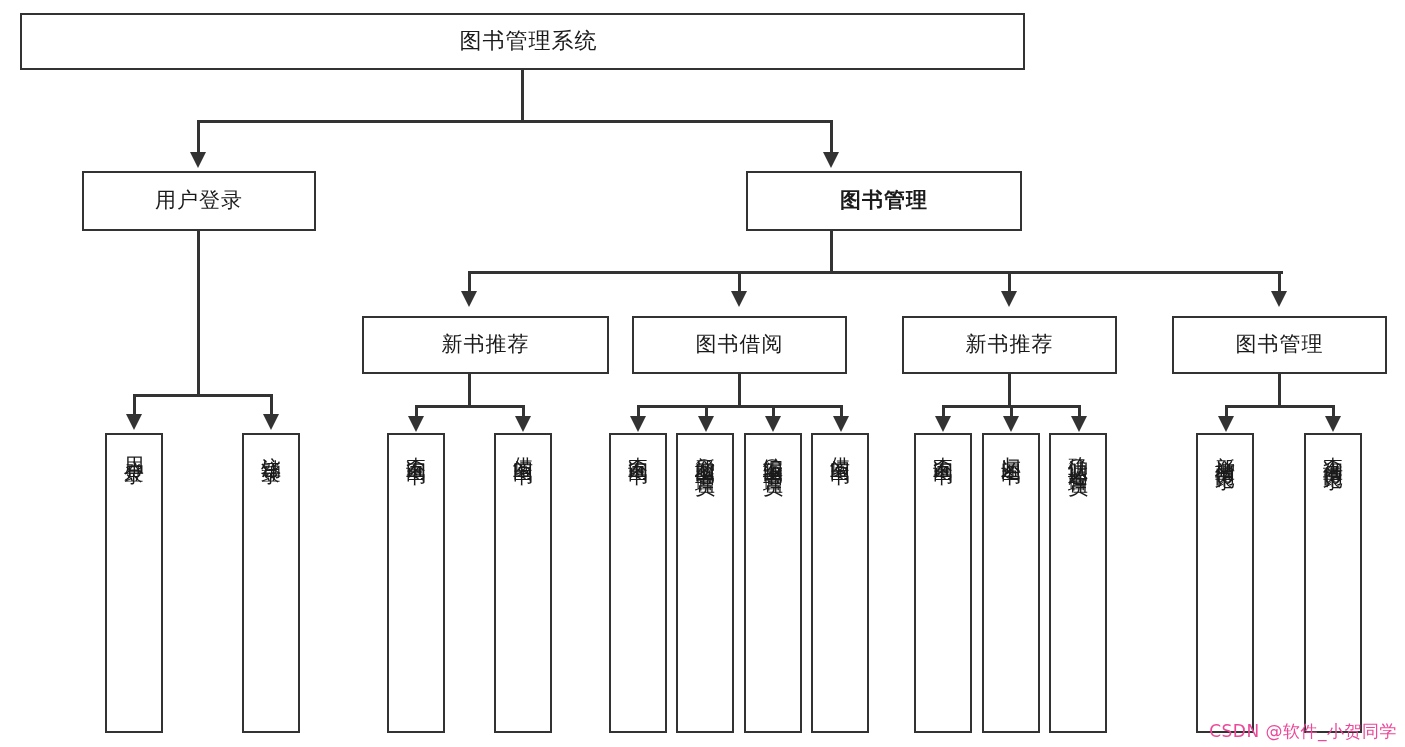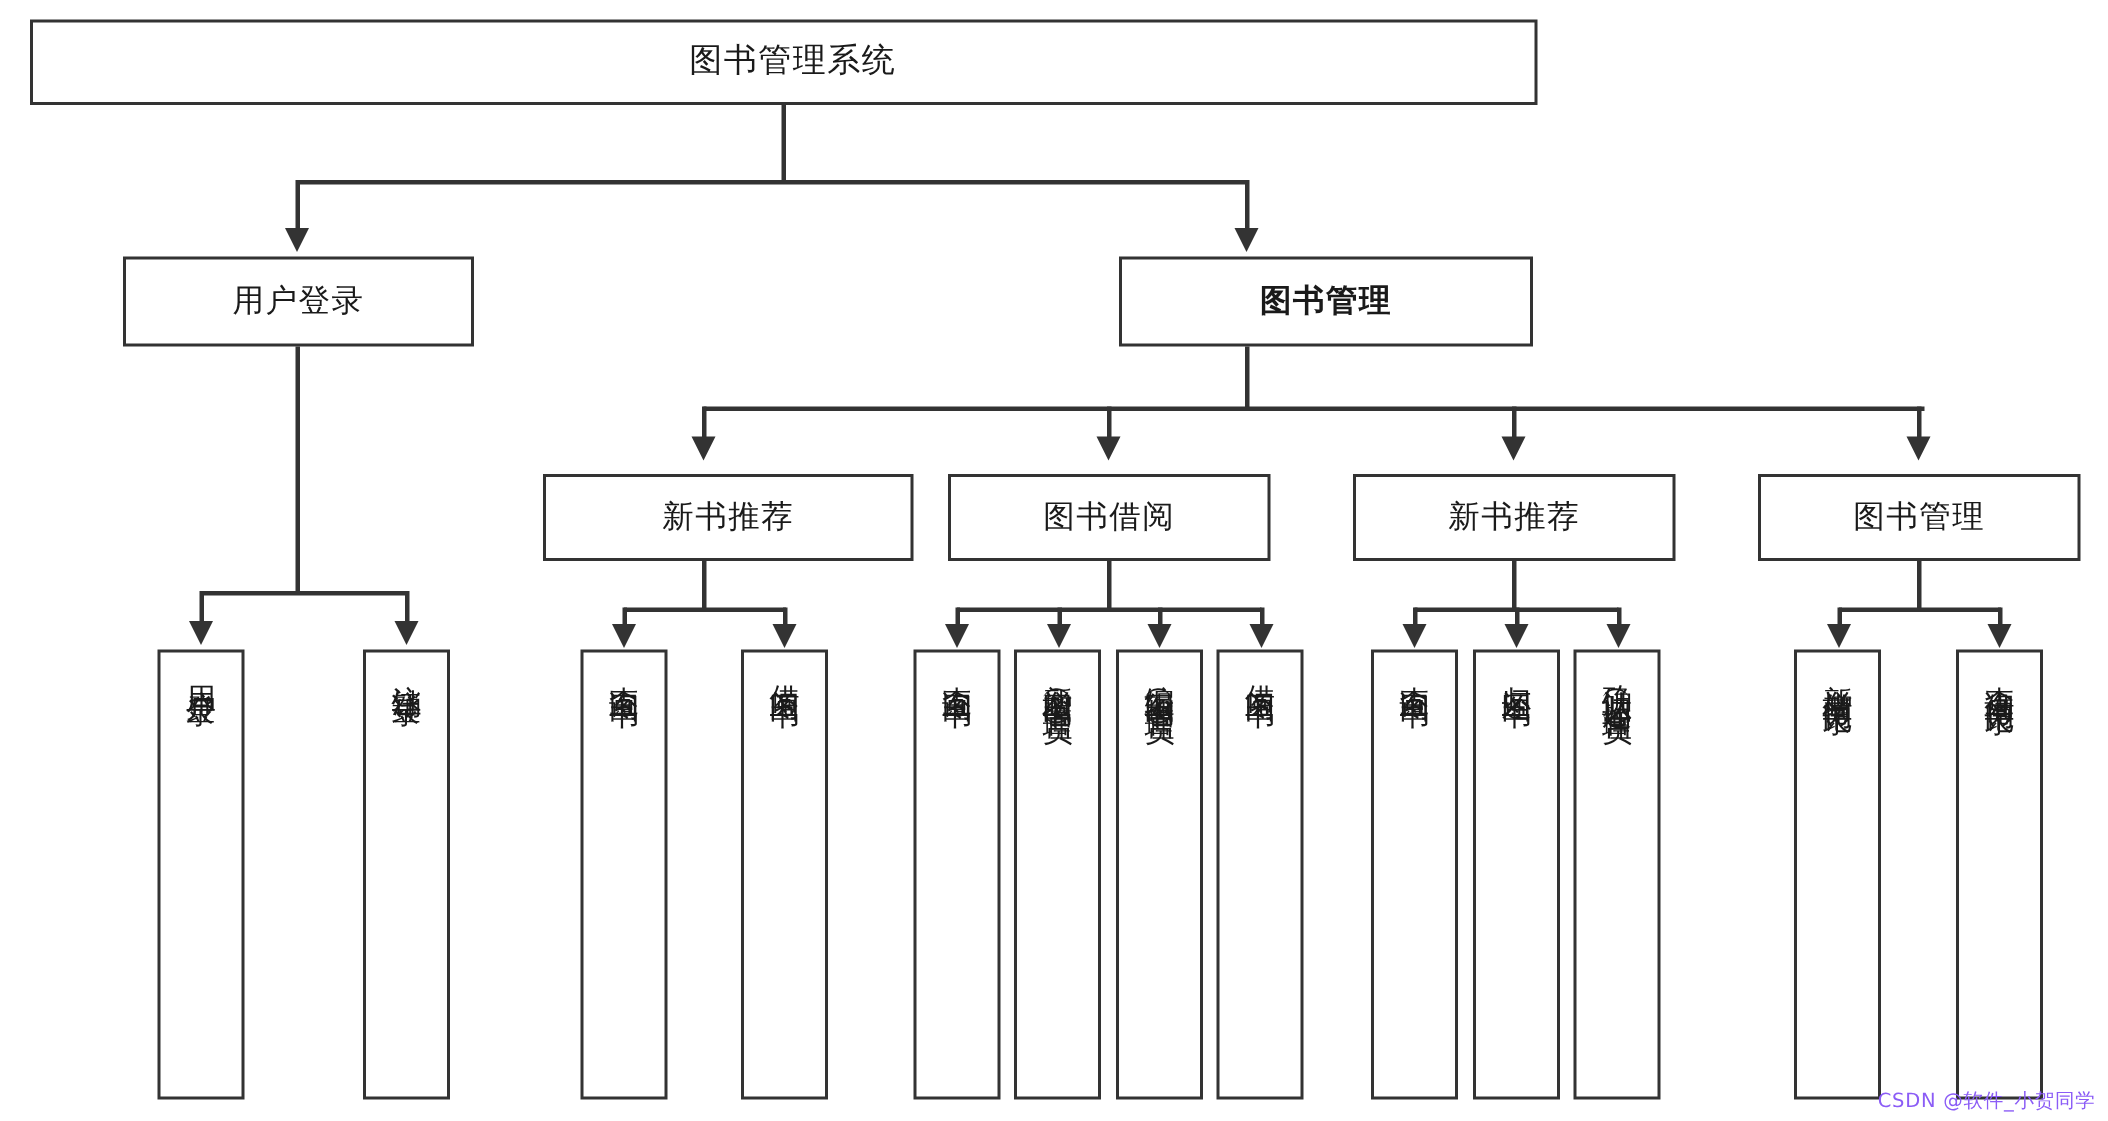--- a/index.html
+++ b/index.html
@@ -63,22 +63,22 @@
     width: 0;
     height: 0;
     border-left: 8px solid transparent;
     border-right: 8px solid transparent;
     border-top: 16px solid #333333;
   }
   .watermark {
     position: absolute;
     right: 8px;
     bottom: 4px;
-    font-size: 13px;
-    color: #8b5cf6;
+    font-size: 17px;
+    color: #ec4899;
     letter-spacing: 0.5px;
     white-space: nowrap;
   }
 </style>
 </head>
 <body>
 
 <div id="canvas">
 
   <div class="node h root" style="left:20px; top:13px; width:1005px; height:57px;">

